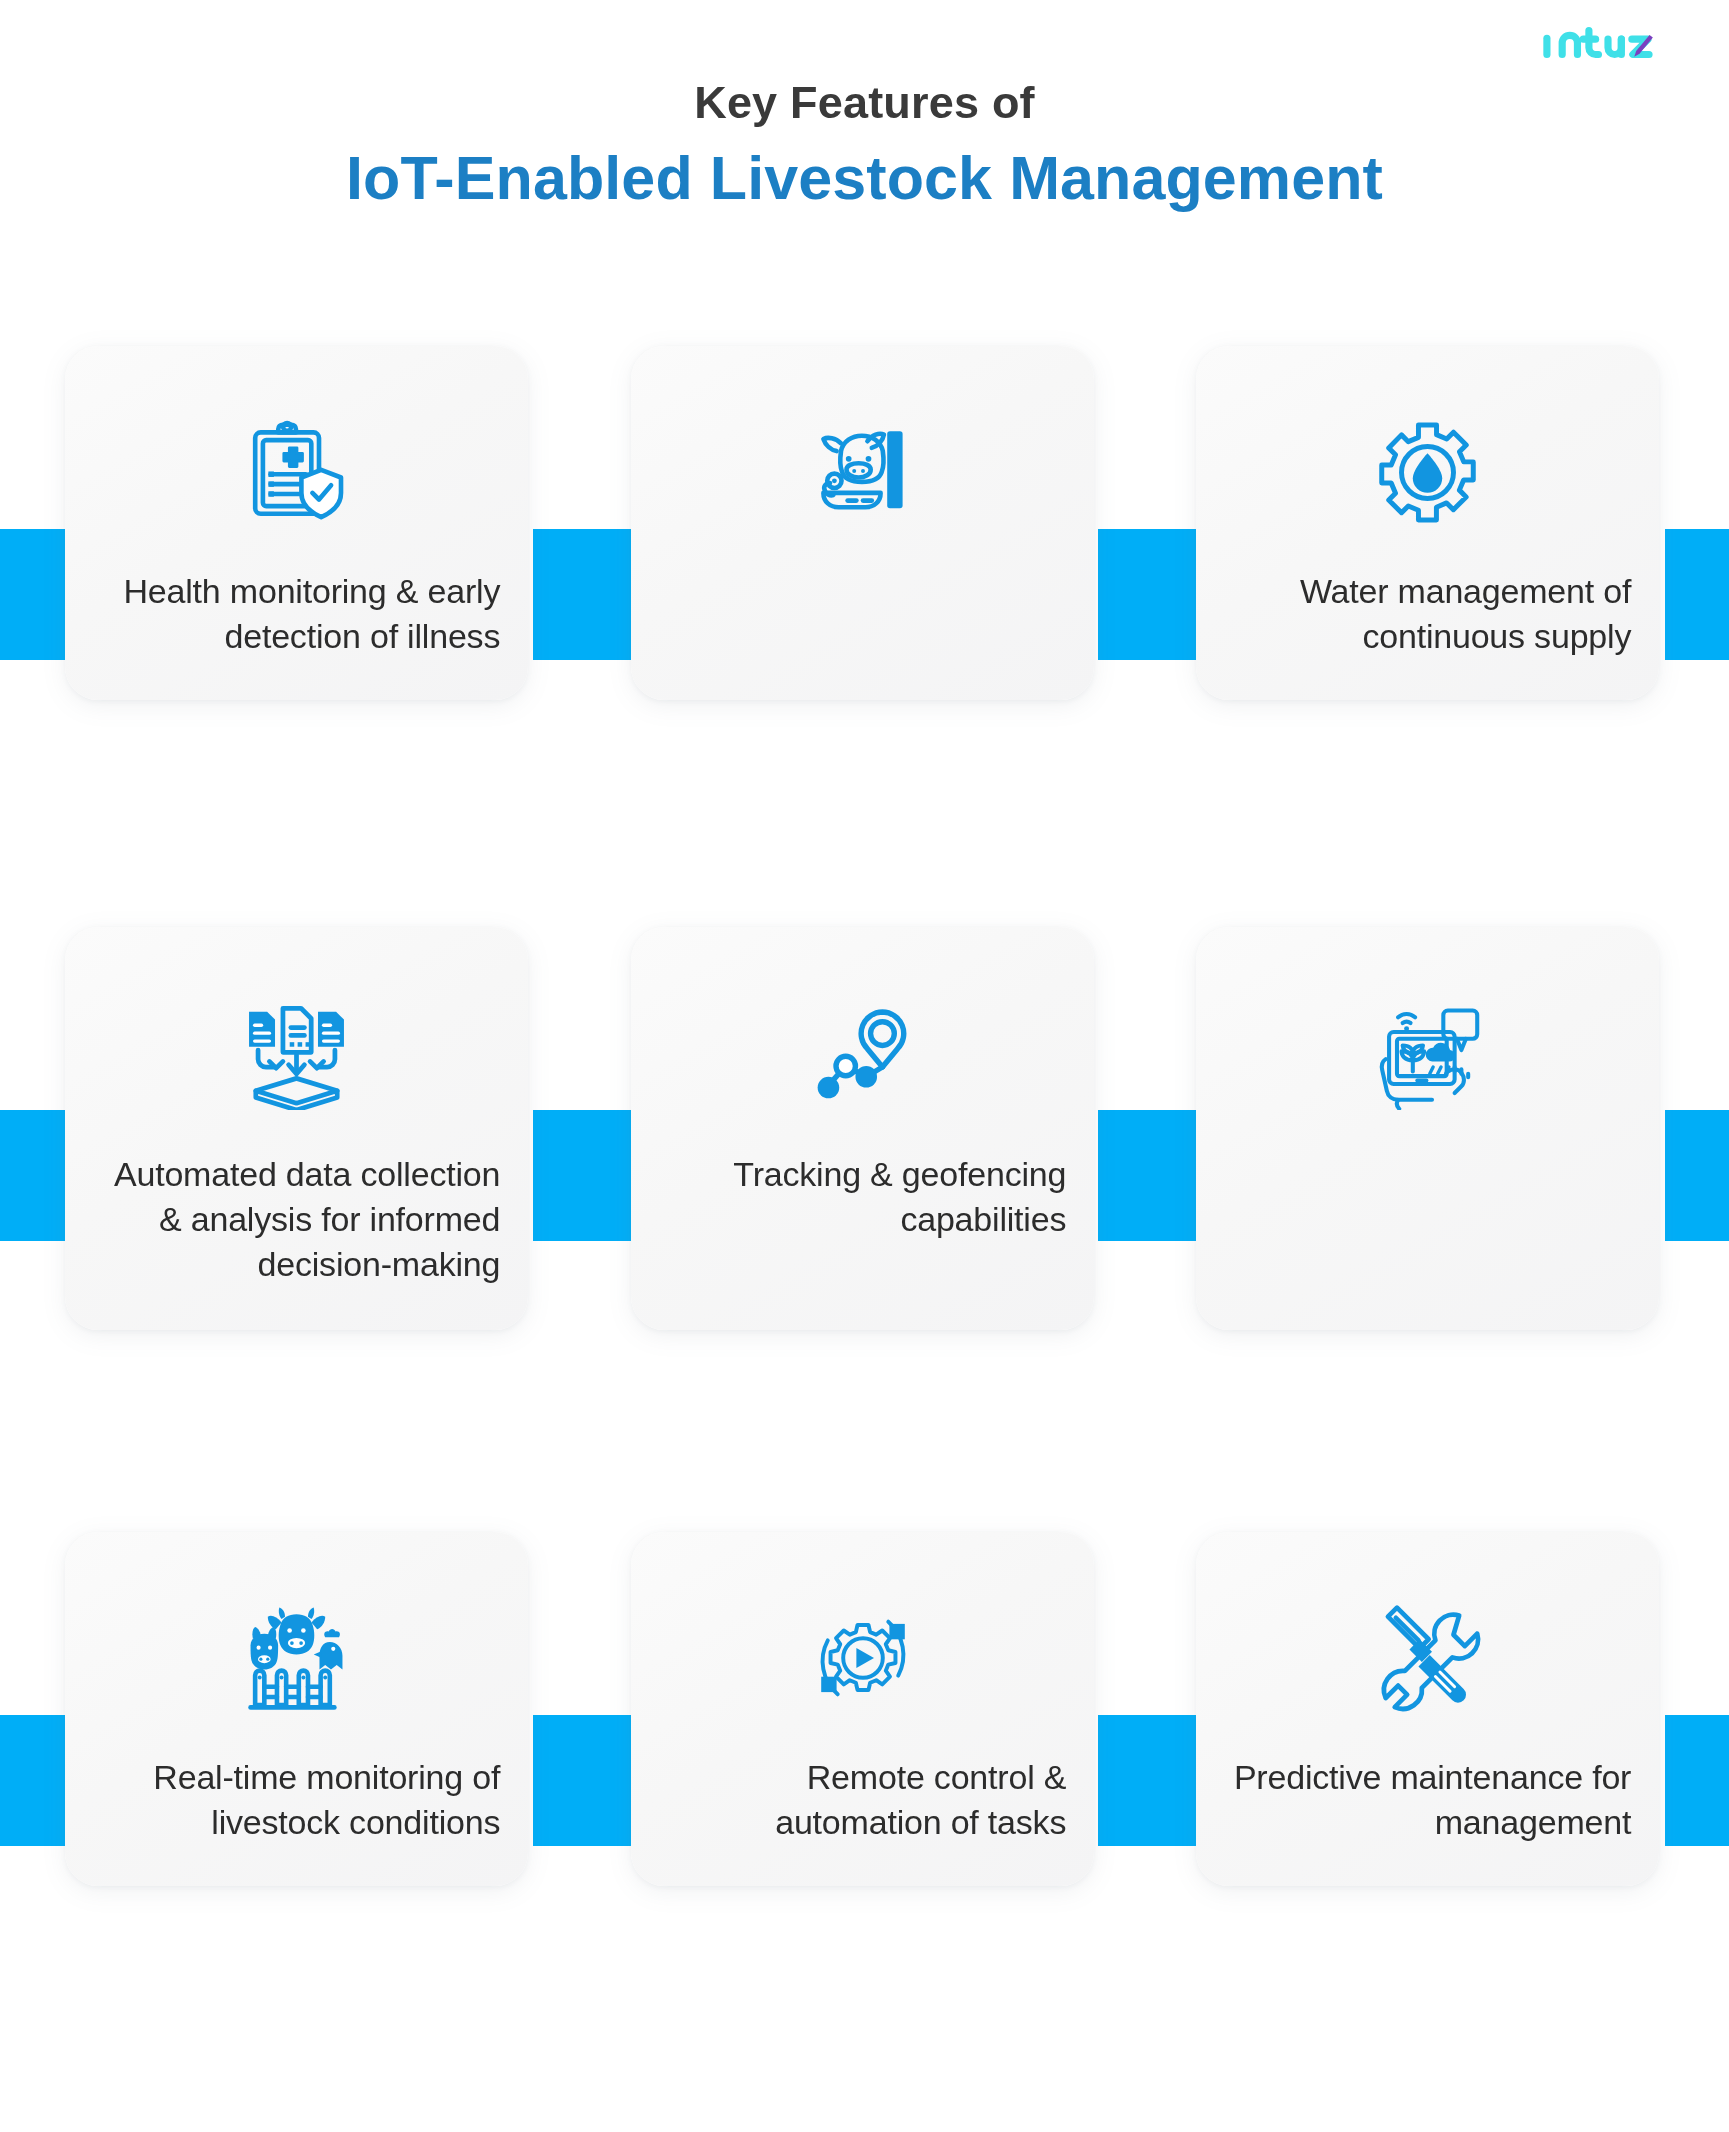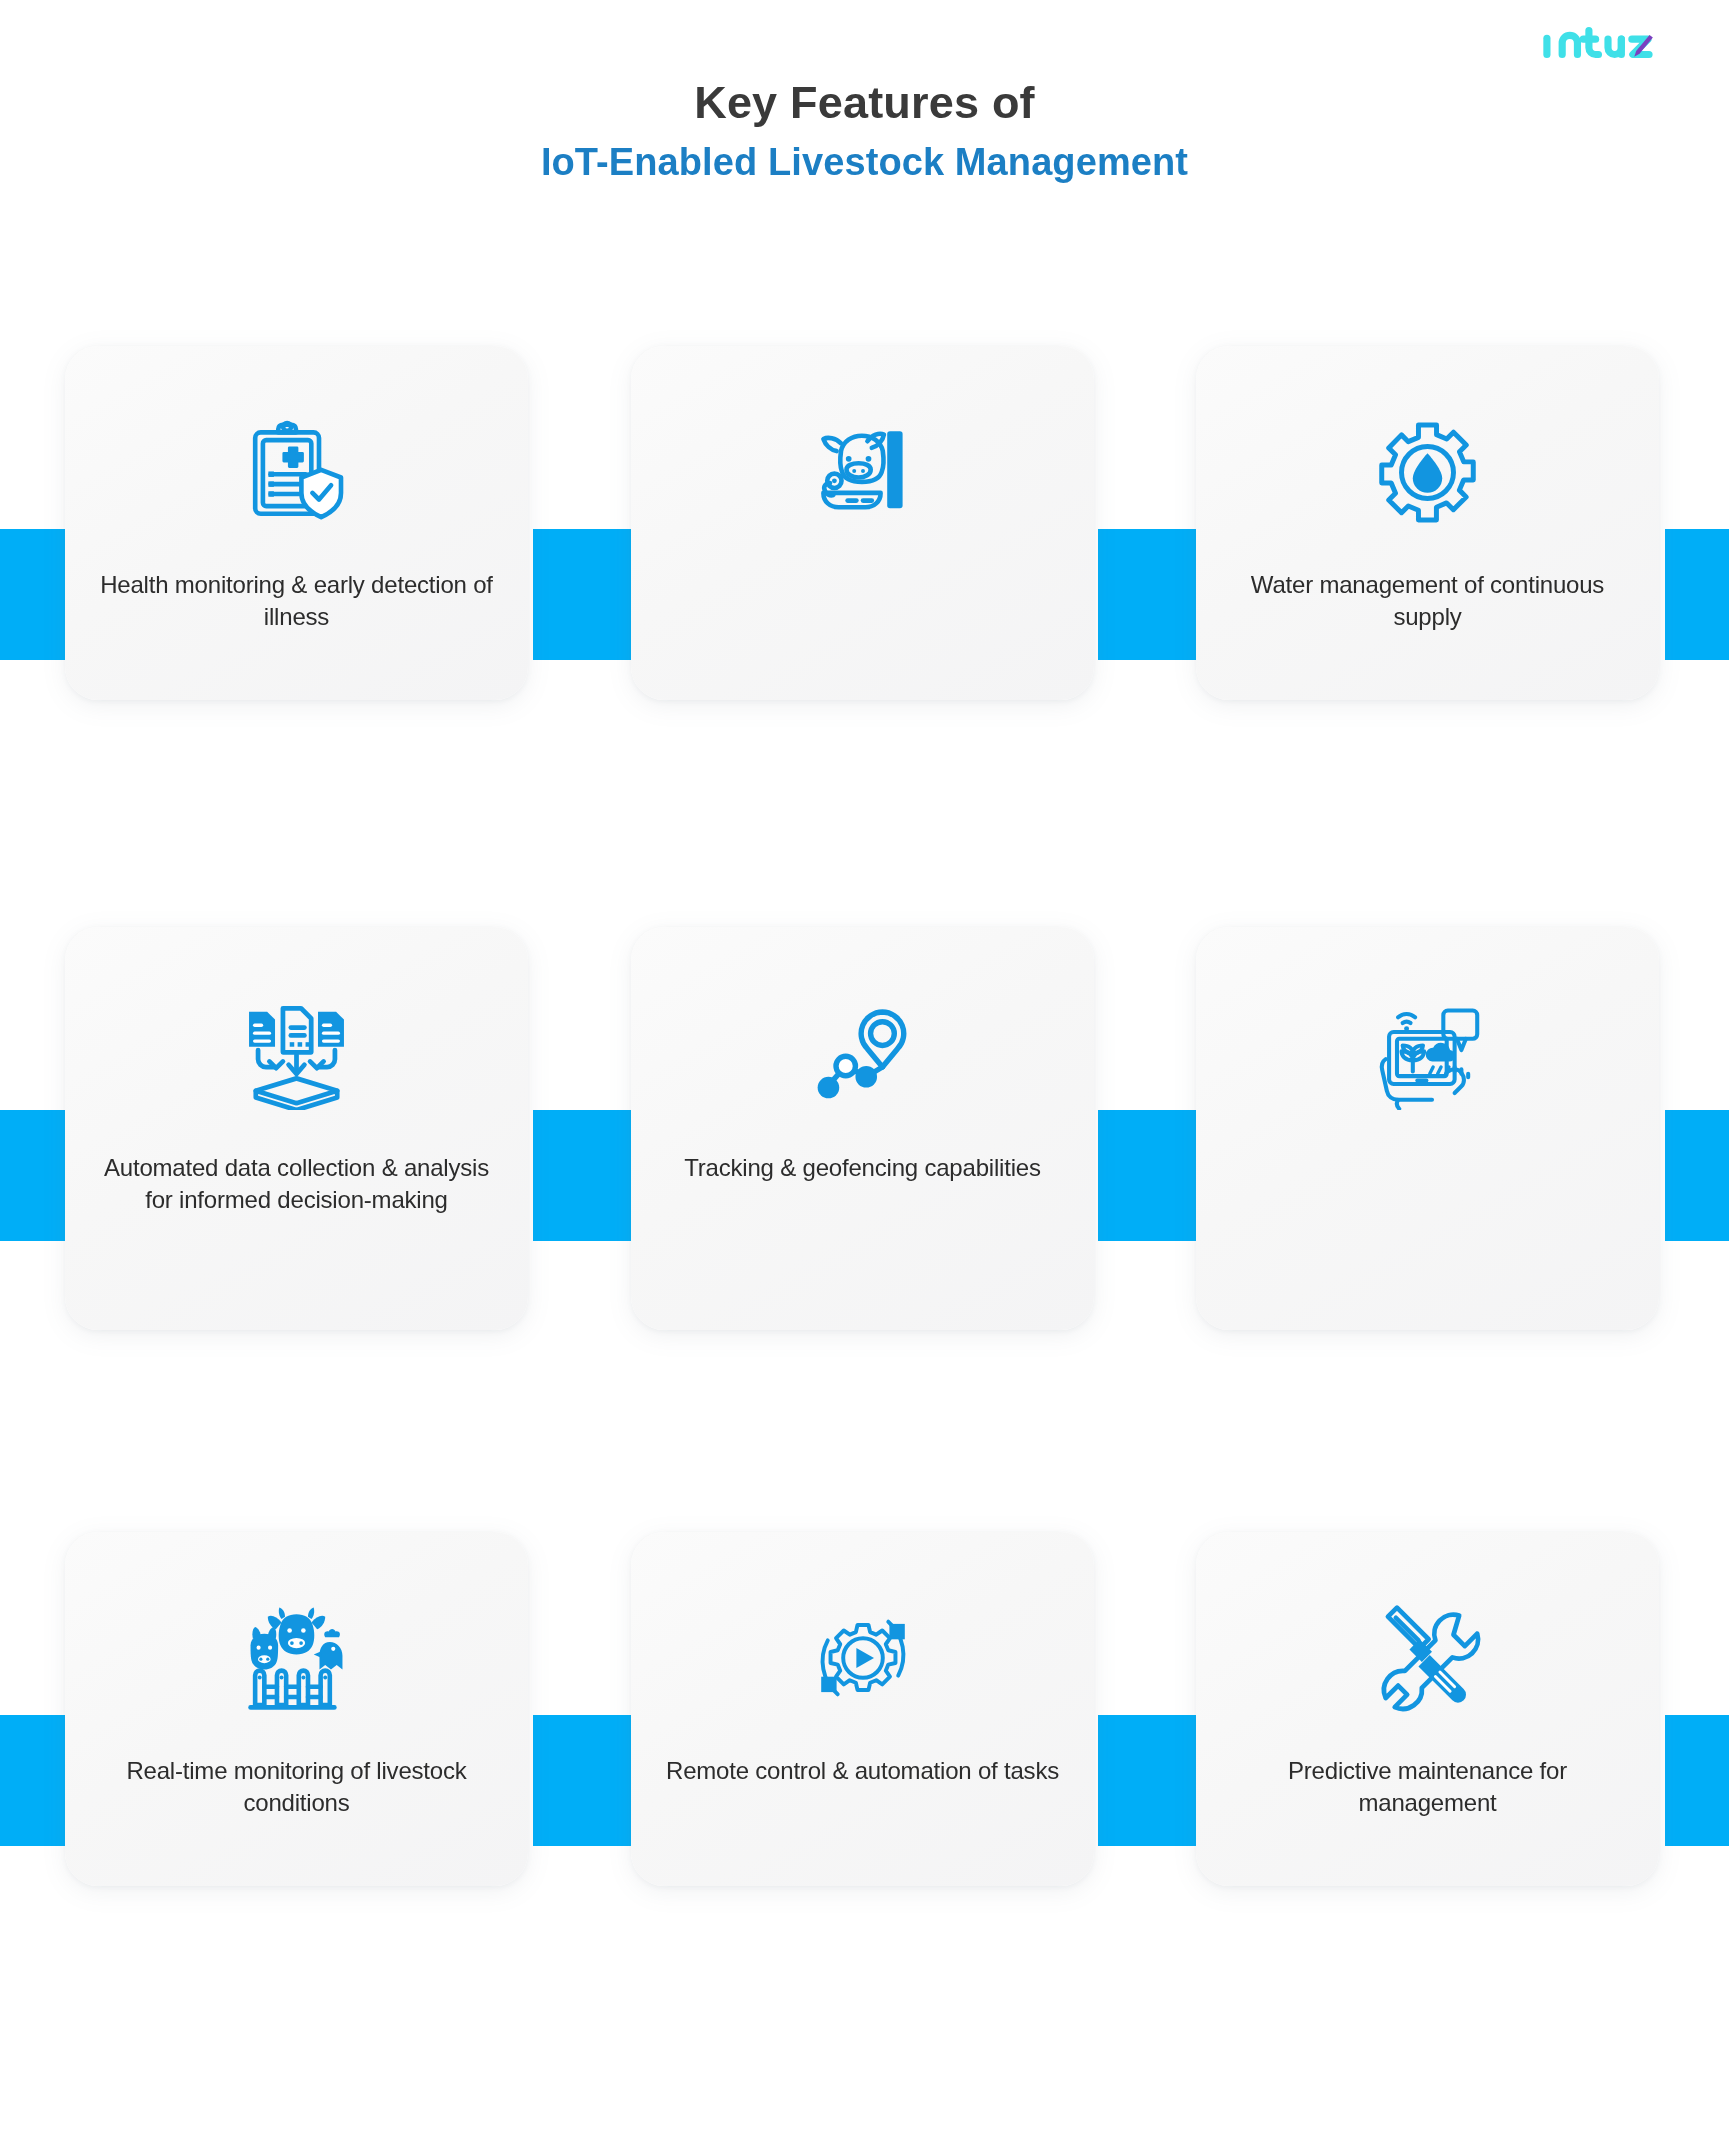--- a/index.html
+++ b/index.html
@@ -35,21 +35,21 @@
     text-align: center;
   }
   .title-line1 {
     font-size: 45px;
     font-weight: 700;
     color: #3a3a3a;
     letter-spacing: 0.2px;
     line-height: 1.25;
   }
   .title-line2 {
-    font-size: 38px;
+    font-size: 61px;
     font-weight: 700;
     color: #1c7fc4;
     letter-spacing: 0.1px;
     line-height: 1.35;
     margin-top: 5.8px;
   }
 
   
   .grid {
     position: absolute;
@@ -90,22 +90,22 @@
     height: 144px;
     display: flex;
     align-items: center;
     justify-content: center;
     flex: none;
   }
   .card .icon-wrap svg { display: block; }
   .card .label {
     margin-top: 25px;
     width: 88%;
-    text-align: center;
-    font-size: 24px;
+    text-align: right;
+    font-size: 34px;
     line-height: 1.33;
     color: #2c2c2c;
     font-weight: 400;
     letter-spacing: -0.2px;
   }
   .card.tall .label { margin-top: 27px; }
 
   
   .c1 { left: 65px;   width: 463px; }
   .c2 { left: 631px;  width: 463px; }

